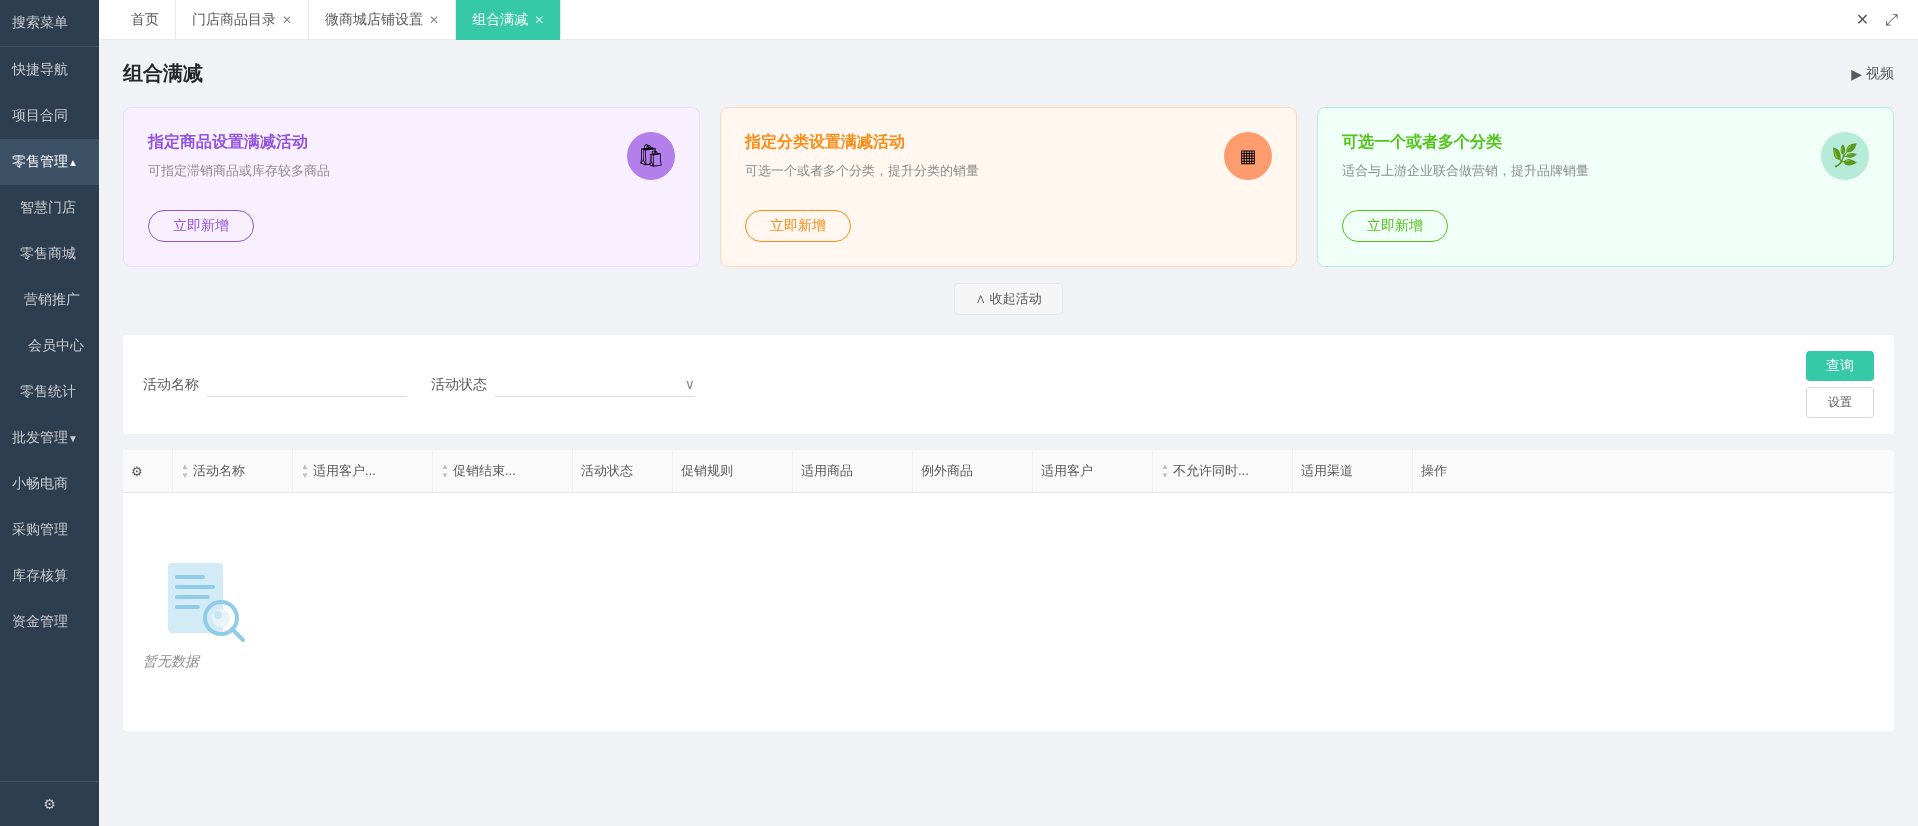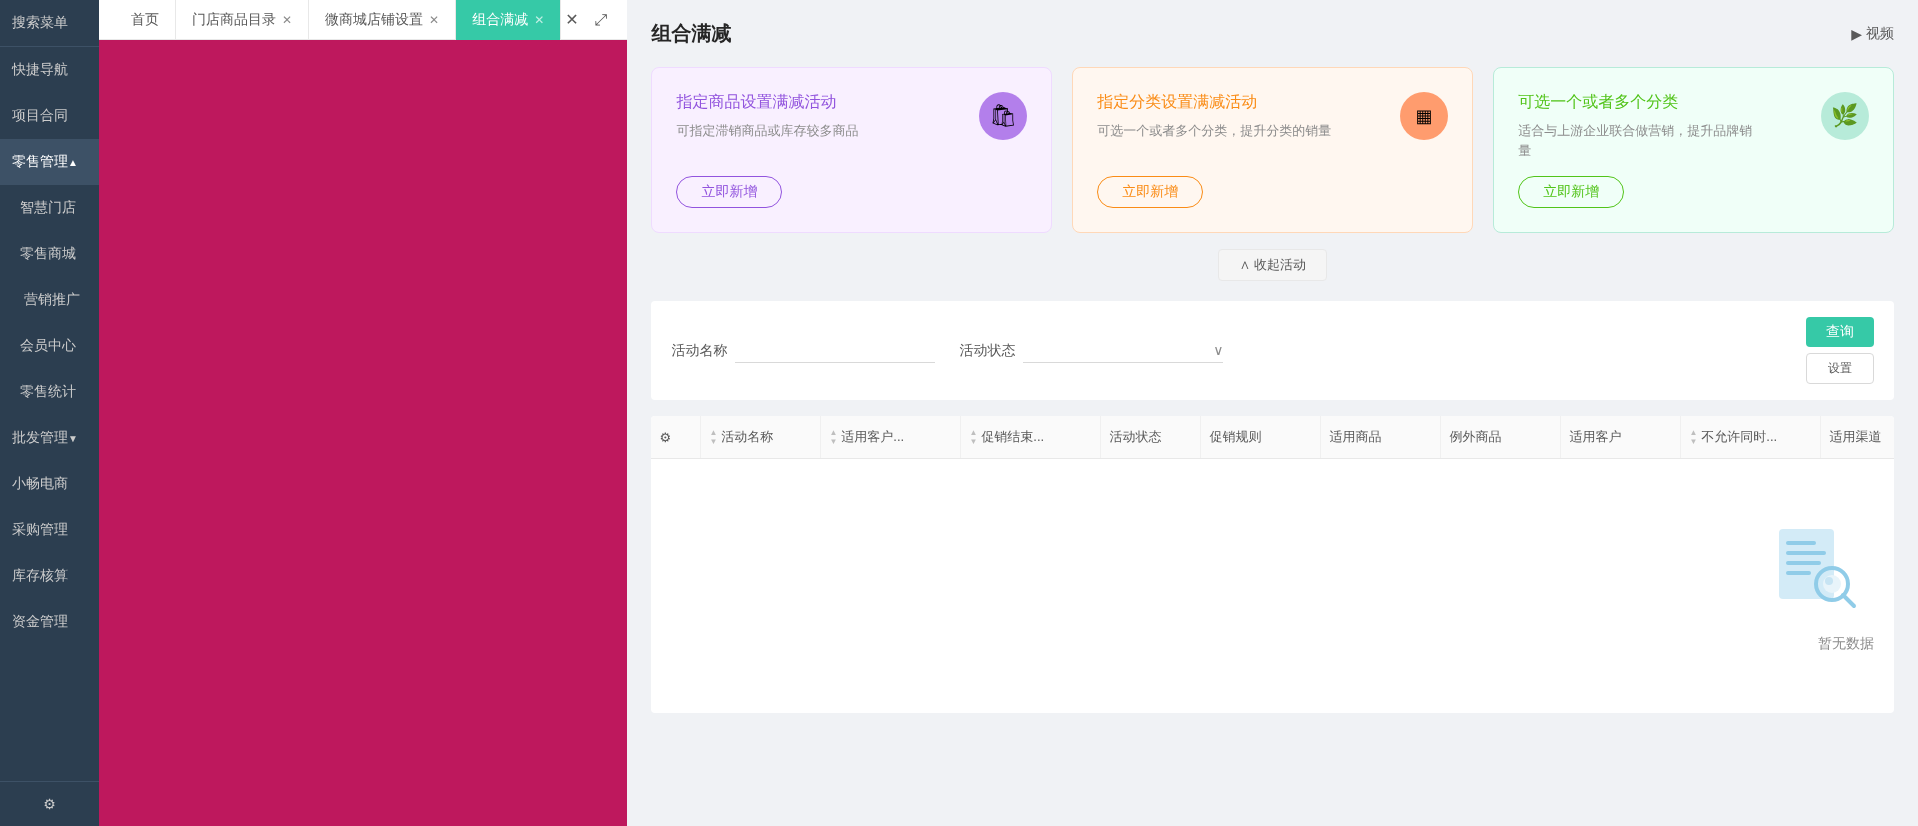--- a/index.html
+++ b/index.html
@@ -40,21 +40,21 @@
       display: flex;
       justify-content: center;
       color: #ccc;
       cursor: pointer;
     }
 
     
     .main {
       flex: 1;
       display: flex;
-      flex-direction: row;
+      flex-direction: column;
       overflow: hidden;
       background: #be185d;
     }
 
     
     .tab-bar {
       background: #fff;
       display: flex;
       align-items: center;
       border-bottom: 1px solid #e8e8e8;
@@ -159,21 +159,21 @@
       align-items: center;
       justify-content: center;
       font-size: 22px;
     }
     .card-icon.purple { background: #b37feb; }
     .card-icon.orange { background: #ff9c6e; }
     .card-icon.green { background: #52c41a; }
 
     .card-title {
       font-size: 16px;
-      font-weight: normal;
+      font-weight: bold;
       margin-bottom: 8px;
     }
     .card-title.purple { color: #9254de; }
     .card-title.orange { color: #fa8c16; }
     .card-title.green { color: #52c41a; }
 
     .card-desc {
       font-size: 13px;
       color: #8c8c8c;
       margin-bottom: 16px;
@@ -294,22 +294,22 @@
       border-right: 1px solid #f0f0f0;
     }
     .th:last-child { border-right: none; }
     .sort-arrows { display: flex; flex-direction: column; font-size: 8px; color: #bfbfbf; }
 
     
     .empty-state {
       padding: 60px 20px;
       display: flex;
       flex-direction: column;
-      align-items: flex-end;
-      gap: 16px;
+      align-items: flex-start;
+      font-style: italic;
     }
     .empty-text {
       color: #8c8c8c;
       font-size: 14px;
     }
 
     
     .empty-illustration {
       width: 120px;
       height: 100px;
@@ -333,21 +333,21 @@
   </div>
   <div class="sidebar-item" style="padding-left:20px;">
     <span>智慧门店</span>
   </div>
   <div class="sidebar-item" style="padding-left:20px;">
     <span>零售商城</span>
   </div>
   <div class="sidebar-item" style="padding-left:24px;">
     <span>营销推广</span>
   </div>
-  <div class="sidebar-item" style="padding-left:20px;">
+  <div class="sidebar-item" style="padding-left:28px;">
     <span>会员中心</span>
   </div>
   <div class="sidebar-item" style="padding-left:20px;">
     <span>零售统计</span>
   </div>
   <div class="sidebar-item">
     <span>批发管理</span>
     <span class="arrow">▼</span>
   </div>
   <div class="sidebar-item">

